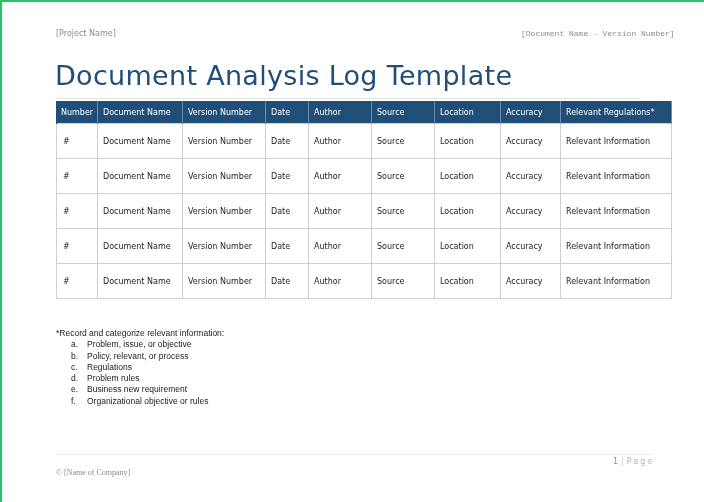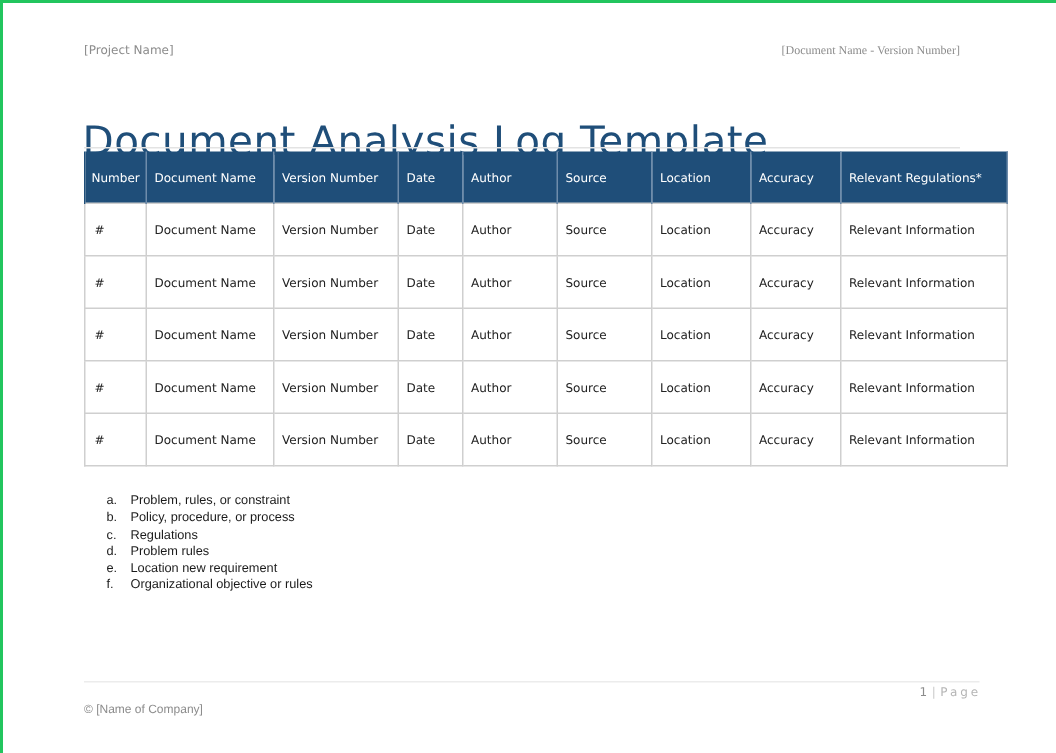--- a/index.html
+++ b/index.html
@@ -1,35 +1,35 @@
 <!DOCTYPE html>
 <html><head>
 <meta charset="utf-8">
 <style>
   html, body { margin:0; padding:0; background:#ffffff; }
   body { width:704px; height:502px; position:relative; overflow:hidden; font-family:"Liberation Sans", sans-serif; }
   .frame { position:absolute; left:0; top:0; width:702px; height:500px; border:2px solid #22c55e; background:#fff; }
   .hdr-left { position:absolute; left:54px; top:27px; font-size:8px; color:#8c8c8c; font-family:"DejaVu Sans", sans-serif; }
-  .hdr-right { position:absolute; left:487px; top:27px; font-size:8px; color:#8c8c8c; font-family:Liberation Serif, serif;padding-left:32px; }
-  .title { position:absolute; left:53px; top:58px; font-size:27px; color:#1f4e79; font-family:"DejaVu Sans", sans-serif; letter-spacing:0.3px; white-space:nowrap;margin-top:19px; }
+  .hdr-right { position:absolute; left:487px; top:27px; font-size:8px; color:#8c8c8c; font-family:Liberation Mono, monospace;padding-left:32px; }
+  .title { position:absolute; left:53px; top:58px; font-size:27px; color:#1f4e79; font-family:"DejaVu Sans", sans-serif; letter-spacing:0.3px; white-space:nowrap; }
   .title-rule { position:absolute; left:54px; top:96px; width:584px; height:1px; background:#e3e3e3; }
   table.log { position:absolute; left:54px; top:99px; border-collapse:collapse; table-layout:fixed; width:615px; font-family:"DejaVu Sans", sans-serif; font-size:8px; }
-  table.log th { background:#1f4e79; color:#ffffff; font-weight:normal; text-align:left; height:34px; padding:0 0 0 5px; border-left:1px solid #6e8cab; border-right:1px solid #6e8cab; }
+  table.log th { background:#1f4e79; color:#ffffff; font-weight:normal; text-align:left; height:22px; padding:0 0 0 5px; border-left:1px solid #6e8cab; border-right:1px solid #6e8cab; }
   table.log th:first-child { border-left:1px solid #1f4e79; padding-left:4px; }
   table.log td { height:34px; padding:0 0 0 5px; color:#222; border:1px solid #cfcfcf; }
   table.log td:first-child { padding-left:6px; }
   .notes { position:absolute; left:54px; top:326px; font-size:8.5px; color:#1a1a1a; line-height:11.3px; }
   .notes ol { margin:0; padding:0; list-style:none; }
   .notes li { position:relative; padding-left:31px; }
   .notes li .mk { position:absolute; left:15px; }
   .foot-rule { position:absolute; left:54px; top:452px; width:597px; height:1px; background:#ececec; }
   .page-num { position:absolute; left:611px; top:455px; font-size:8px; color:#8c8c8c; font-family:"DejaVu Sans", sans-serif; white-space:nowrap; }
   .page-num .bar { color:#c9c9c9; margin:0 3px; }
   .page-num .pg { color:#b5b5b5; letter-spacing:2px;margin-top:25px; }
-  .company { position:absolute; left:54px; top:466px; font-size:8px; color:#8c8c8c; font-family:Liberation Sans, sans-serif; }
+  .company { position:absolute; left:54px; top:466px; font-size:8px; color:#8c8c8c; font-family:Liberation Serif, serif; }
 </style>
 </head>
 <body>
 
 <div class="frame">
   <div class="hdr-left">[Project Name]</div>
   <div class="hdr-right">[Document Name - Version Number]</div>
 
   <div class="title">Document Analysis Log Template</div>
   <div class="title-rule"></div>
@@ -112,26 +112,27 @@
         <td>Author</td>
         <td>Source</td>
         <td>Location</td>
         <td>Accuracy</td>
         <td>Relevant Information</td>
       </tr>
     </tbody>
   </table>
 
   <div class="notes">
+    <div>*Record and categorize relevant information:</div>
     <ol>
-      <li><span class="mk">a.</span><span>Problem, rules, or constraint</span></li>
-      <li><span class="mk">b.</span><span>Policy, procedure, or process</span></li>
+      <li><span class="mk">a.</span><span>Problem, issue, or objective</span></li>
+      <li><span class="mk">b.</span><span>Policy, relevant, or process</span></li>
       <li><span class="mk">c.</span><span>Regulations</span></li>
       <li><span class="mk">d.</span><span>Problem rules</span></li>
-      <li><span class="mk">e.</span><span>Location new requirement</span></li>
+      <li><span class="mk">e.</span><span>Business new requirement</span></li>
       <li><span class="mk">f.</span><span>Organizational objective or rules</span></li>
     </ol>
   </div>
 
   <div class="foot-rule"></div>
   <div class="page-num"><span>1</span><span class="bar">|</span><span class="pg">Page</span></div>
   <div class="company">© [Name of Company]</div>
 </div>
 
 </body></html>

